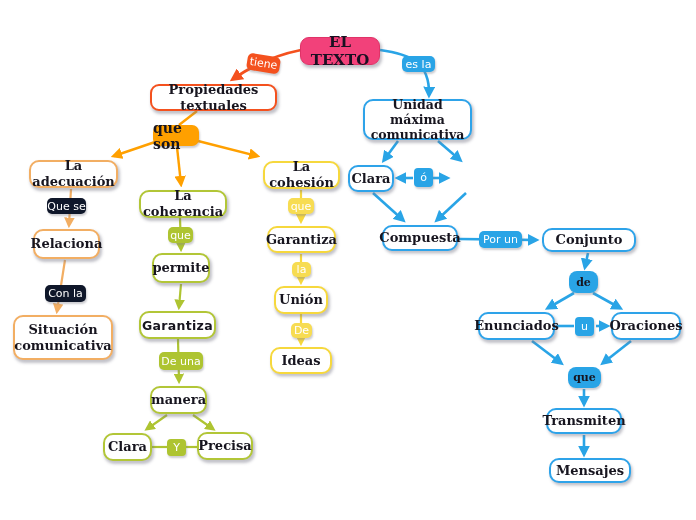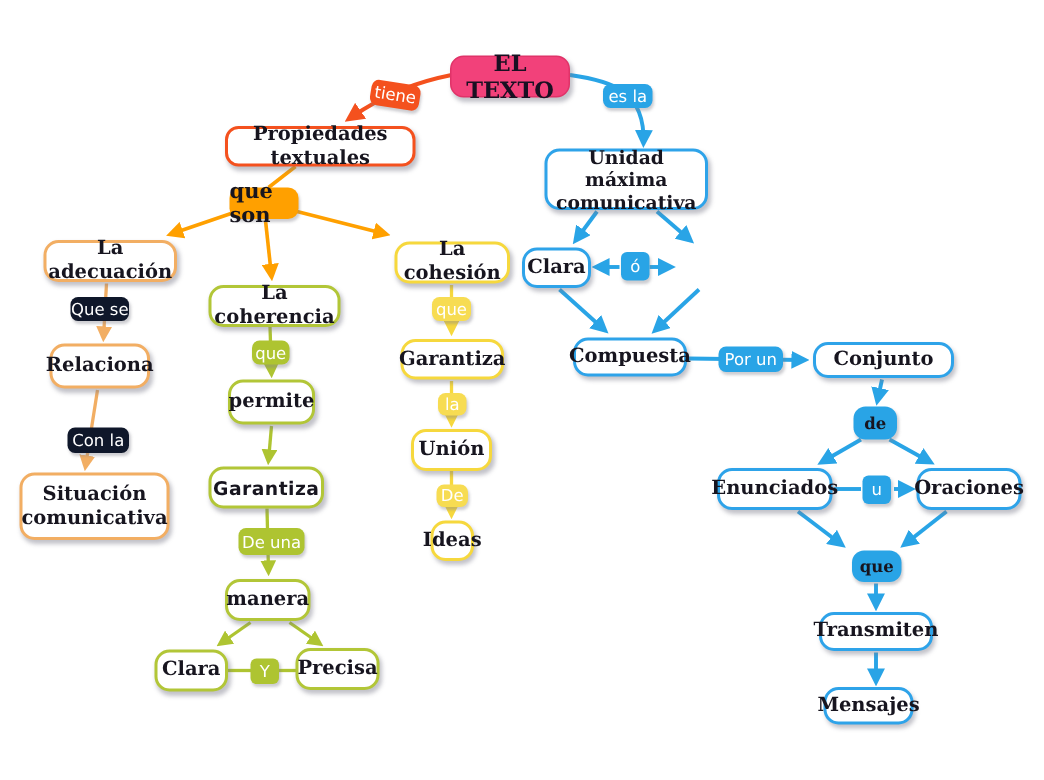--- a/index.html
+++ b/index.html
@@ -118,30 +118,30 @@
   <div class="node b-green" style="left:103px;top:433px;width:49px;height:28px">Clara</div>
   <div class="lbl f-green" style="left:167px;top:439px;width:19px;height:17px;border-radius:4px">Y</div>
   <div class="node b-green" style="left:197px;top:432px;width:56px;height:28px">Precisa</div>
 
   <div class="node b-yellow" style="left:263px;top:161px;width:77px;height:28px">La cohesión</div>
   <div class="lbl f-yellow" style="left:288px;top:198px;width:26px;height:16px">que</div>
   <div class="node b-yellow" style="left:267px;top:226px;width:69px;height:27px">Garantiza</div>
   <div class="lbl f-yellow" style="left:292px;top:262px;width:19px;height:15px">la</div>
   <div class="node b-yellow" style="left:274px;top:286px;width:54px;height:28px">Unión</div>
   <div class="lbl f-yellow" style="left:291px;top:323px;width:21px;height:15px">De</div>
-  <div class="node b-yellow" style="left:287px;top:347px;width:29px;height:27px">Ideas</div>
+  <div class="node b-yellow" style="left:270px;top:347px;width:62px;height:27px">Ideas</div>
 
   <div class="lbl f-blue" style="left:402px;top:56px;width:33px;height:16px">es la</div>
   <div class="node b-blue small-text" style="left:363px;top:99px;width:109px;height:41px;padding:2px">Unidad máxima comunicativa</div>
   <div class="node b-blue" style="left:348px;top:165px;width:46px;height:27px">Clara</div>
   <div class="lbl f-blue" style="left:414px;top:168px;width:19px;height:19px;border-radius:4px">ó</div>
   <div class="node b-blue" style="left:382px;top:225px;width:76px;height:26px">Compuesta</div>
   <div class="lbl f-blue" style="left:479px;top:231px;width:43px;height:17px">Por un</div>
   <div class="node b-blue" style="left:542px;top:228px;width:94px;height:24px">Conjunto</div>
   <div class="lbl f-blue dark-serif" style="left:569px;top:271px;width:29px;height:22px;font-size:11px">de</div>
   <div class="node b-blue" style="left:478px;top:312px;width:77px;height:28px">Enunciados</div>
   <div class="lbl f-blue" style="left:575px;top:317px;width:19px;height:19px;border-radius:4px">u</div>
   <div class="node b-blue" style="left:611px;top:312px;width:70px;height:28px">Oraciones</div>
   <div class="lbl f-blue dark-serif" style="left:568px;top:367px;width:33px;height:21px;font-size:11px">que</div>
   <div class="node b-blue" style="left:546px;top:408px;width:76px;height:26px">Transmiten</div>
-  <div class="node b-blue" style="left:549px;top:458px;width:60px;height:25px">Mensajes</div>
+  <div class="node b-blue" style="left:549px;top:458px;width:82px;height:25px">Mensajes</div>
 
 </div>
 
 </body></html>

